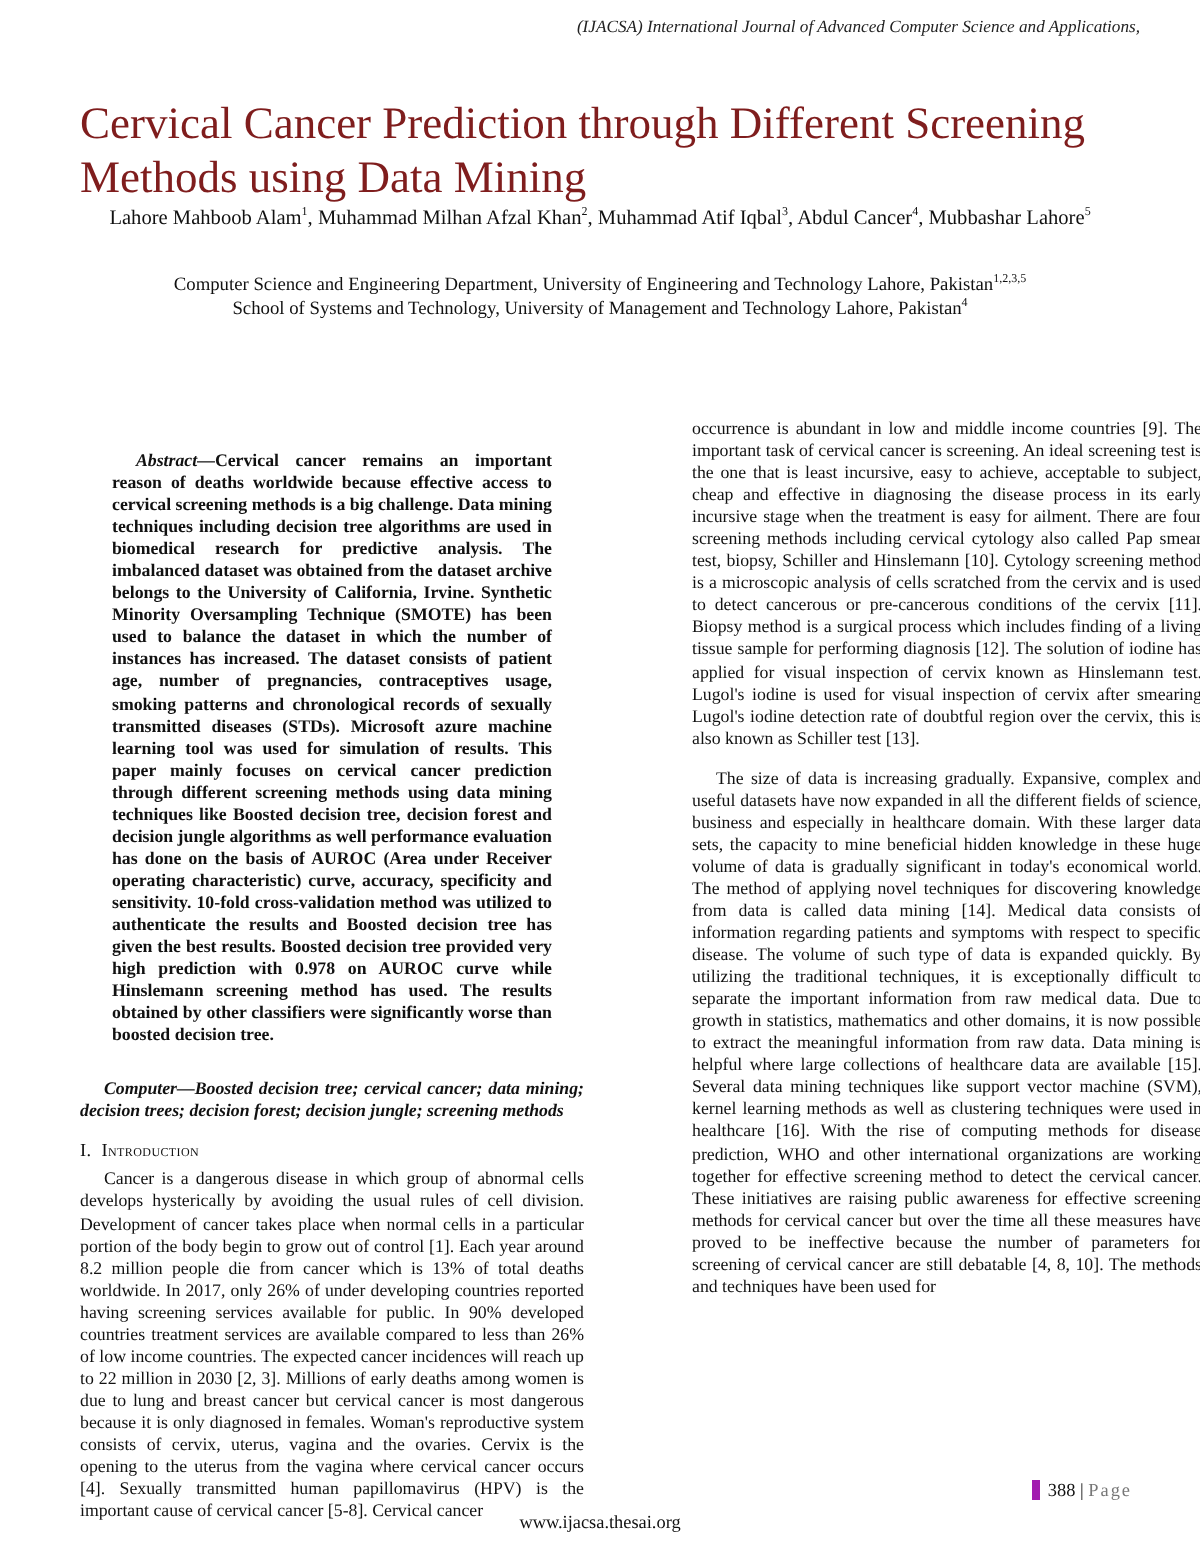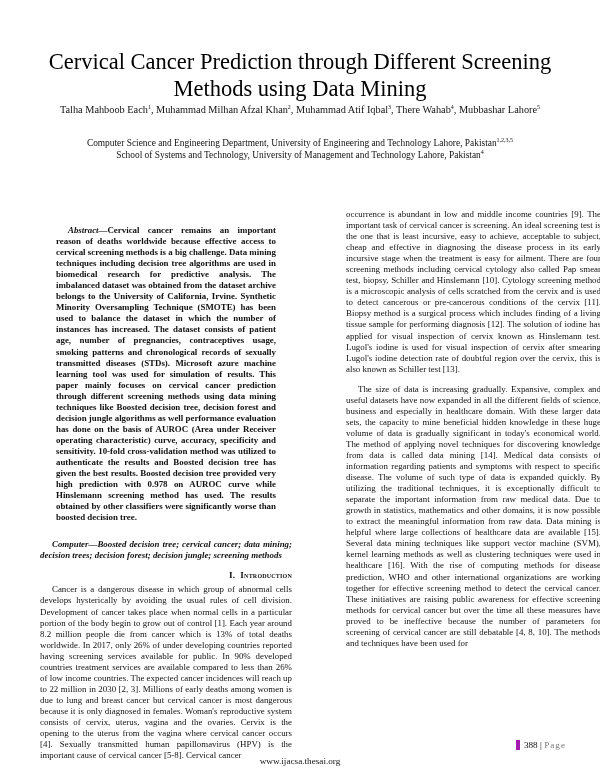--- a/index.html
+++ b/index.html
@@ -1,54 +1,55 @@
 <!DOCTYPE html>
 <html><head>
 <meta charset="utf-8">
 <style>
   html, body { margin: 0; padding: 0; background: #ffffff; }
   body { width: 600px; height: 776px; position: relative; overflow: hidden;
          font-family: "Liberation Serif", serif; color: #111; }
   .header { position: absolute; right: 30px; top: 8px; text-align: right;
             font-style: italic; font-size: 8.6px; line-height: 11px; color: #222; }
-  .title { position: absolute; left: 40px; width: 520px; top: 48px; text-align: center;
-           font-size: 22.5px; line-height: 27px; color: #000000; }
+  .title { position: absolute; left: 40px; width: 520px; top: 48px; 
+           font-size: 22.5px; line-height: 27px; color: #7f1d1d; }
   .authors { position: absolute; left: 40px; width: 520px; top: 103px; text-align: center;
              font-size: 10.3px; line-height: 13px; }
   .affil { position: absolute; left: 40px; width: 520px; top: 137px; text-align: center;
            font-size: 9.4px; line-height: 12px; }
   sup { font-size: 6px; line-height: 0; }
   .col { position: absolute; top: 209px; width: 252px; font-size: 8.9px; line-height: 11.05px;
          text-align: justify; }
   .col.left { left: 40px; }
   .col.right { left: 311px; width: 255px; margin-left: 35px; }
   .abstract { font-weight: bold; text-indent: 12px; margin: 16px; }
   .abstract em { font-style: italic; }
   .keywords { font-weight: bold; text-indent: 12px; margin: 9px 0 0 0; }
   .keywords em { font-style: italic; }
-  .section-heading { text-align: right; margin: 9px 0 3px 0; font-size: 9.2px; letter-spacing: 0.2px; font-weight: bold; }
+  .section-heading { text-align: left; margin: 9px 0 3px 0; font-size: 9.2px; letter-spacing: 0.2px; }
   .body-p { text-indent: 12px; margin: 0; }
   .body-p + .body-p { margin-top: 9px; }
   .footer-url { position: absolute; left: 0; width: 600px; top: 756px; text-align: center; font-size: 9.2px; }
   .page-num { position: absolute; right: 34px; top: 740px; font-size: 9.2px; padding-left: 4px; border-left: 4px solid #a21caf; }
   .page-num .lbl { color: #777; letter-spacing: 1px; }
 </style>
 </head>
 <body>
 
 <div class="header">
+  <div>(IJACSA) International Journal of Advanced Computer Science and Applications,</div>
 </div>
 
 <div class="title">Cervical Cancer Prediction through Different Screening Methods using Data Mining</div>
 
 <div class="authors">
-  <span>Talha Mahboob Each</span><sup>1</sup>,
+  <span>Lahore Mahboob Alam</span><sup>1</sup>,
   <span>Muhammad Milhan Afzal Khan</span><sup>2</sup>,
   <span>Muhammad Atif Iqbal</span><sup>3</sup>,
-  <span>There Wahab</span><sup>4</sup>,
+  <span>Abdul Cancer</span><sup>4</sup>,
   <span>Mubbashar Lahore</span><sup>5</sup>
 </div>
 
 <div class="affil">
   <div><span>Computer Science and Engineering Department, University of Engineering and Technology Lahore, Pakistan</span><sup>1,2,3,5</sup></div>
   <div><span>School of Systems and Technology, University of Management and Technology Lahore, Pakistan</span><sup>4</sup></div>
 </div>
 
 <div class="col left">
   <p class="abstract"><em>Abstract—</em><span>Cervical cancer remains an important reason of deaths worldwide because effective access to cervical screening methods is a big challenge. Data mining techniques including decision tree algorithms are used in biomedical research for predictive analysis. The imbalanced dataset was obtained from the dataset archive belongs to the University of California, Irvine. Synthetic Minority Oversampling Technique (SMOTE) has been used to balance the dataset in which the number of instances has increased. The dataset consists of patient age, number of pregnancies, contraceptives usage, smoking patterns and chronological records of sexually transmitted diseases (STDs). Microsoft azure machine learning tool was used for simulation of results. This paper mainly focuses on cervical cancer prediction through different screening methods using data mining techniques like Boosted decision tree, decision forest and decision jungle algorithms as well performance evaluation has done on the basis of AUROC (Area under Receiver operating characteristic) curve, accuracy, specificity and sensitivity. 10-fold cross-validation method was utilized to authenticate the results and Boosted decision tree has given the best results. Boosted decision tree provided very high prediction with 0.978 on AUROC curve while Hinslemann screening method has used. The results obtained by other classifiers were significantly worse than boosted decision tree.</span></p>

